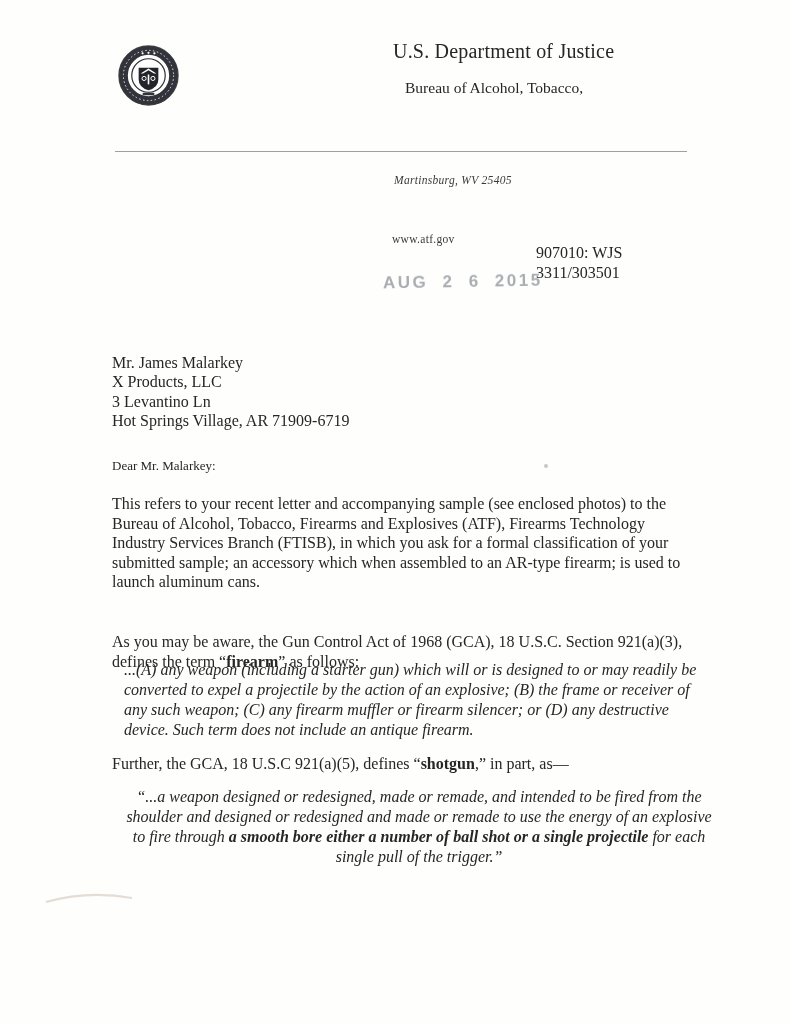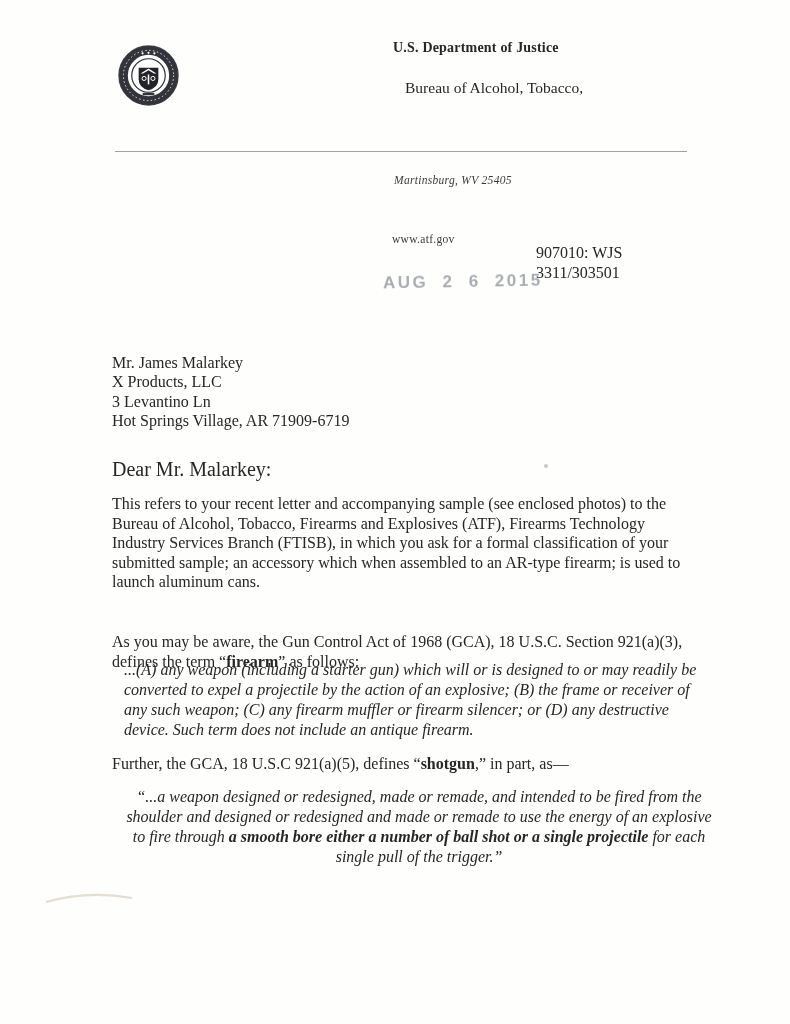--- a/index.html
+++ b/index.html
@@ -8,41 +8,41 @@
     width:790px;height:1024px;
     margin:0 auto;
     background:#fefefd;
     font-family:"Liberation Serif", serif;
     color:#262626;
     overflow:hidden;
   }
   .abs{position:absolute;}
   
   .seal{left:117px;top:44px;width:63px;height:63px;}
-  .agency{left:393px;top:40px;font-size:14px;font-weight:bold;letter-spacing:.2px;}
+  .agency{left:393px;top:40px;font-size:20px;font-weight:normal;letter-spacing:.2px;}
   .bureau{left:405px;top:77px;font-size:15.5px;line-height:21px;}
   .bureau span{display:block;}
   .divider{left:115px;top:151px;width:572px;height:0;border-top:1.6px solid #8f8f8f;opacity:.85;}
   
   .location{left:394px;top:174px;font-size:11.5px;font-style:italic;color:#3a3a3a;letter-spacing:.3px;}
   .website{left:392px;top:233px;font-size:11.5px;color:#3a3a3a;letter-spacing:.3px;}
   .refs{left:536px;top:243px;font-size:16px;line-height:19.5px;}
   .refs span{display:block;}
   .stamp{
     left:383px;top:272px;
     font-family:"Liberation Sans", sans-serif;
     font-weight:700;font-size:17px;
     color:#a9adb1;letter-spacing:2.5px;word-spacing:7px;
     transform:rotate(-1deg);
     filter:blur(.3px);
   }
   
   .recipient{left:112px;top:353px;font-size:16px;line-height:19.4px;}
   .recipient span{display:block;}
-  .salutation{left:112px;top:458px;font-size:20px;}
+  .salutation{left:112px;top:458px;font-size:13px;}
   .para{font-size:16px;line-height:19.5px;}
   .para1{left:112px;top:494px;width:578px;}
   .para2{left:112px;top:632px;width:578px;}
   .quote{font-size:16px;line-height:20px;font-style:italic;margin-left:12px;}
   .quote1{left:112px;top:660px;width:590px;}
   .further{left:112px;top:755px;width:578px;font-size:16px;}
   .quote2{left:112px;top:787px;width:590px;text-align:center;}
   .b{font-weight:bold;}
   
   .artifact-curve{left:42px;top:886px;}

